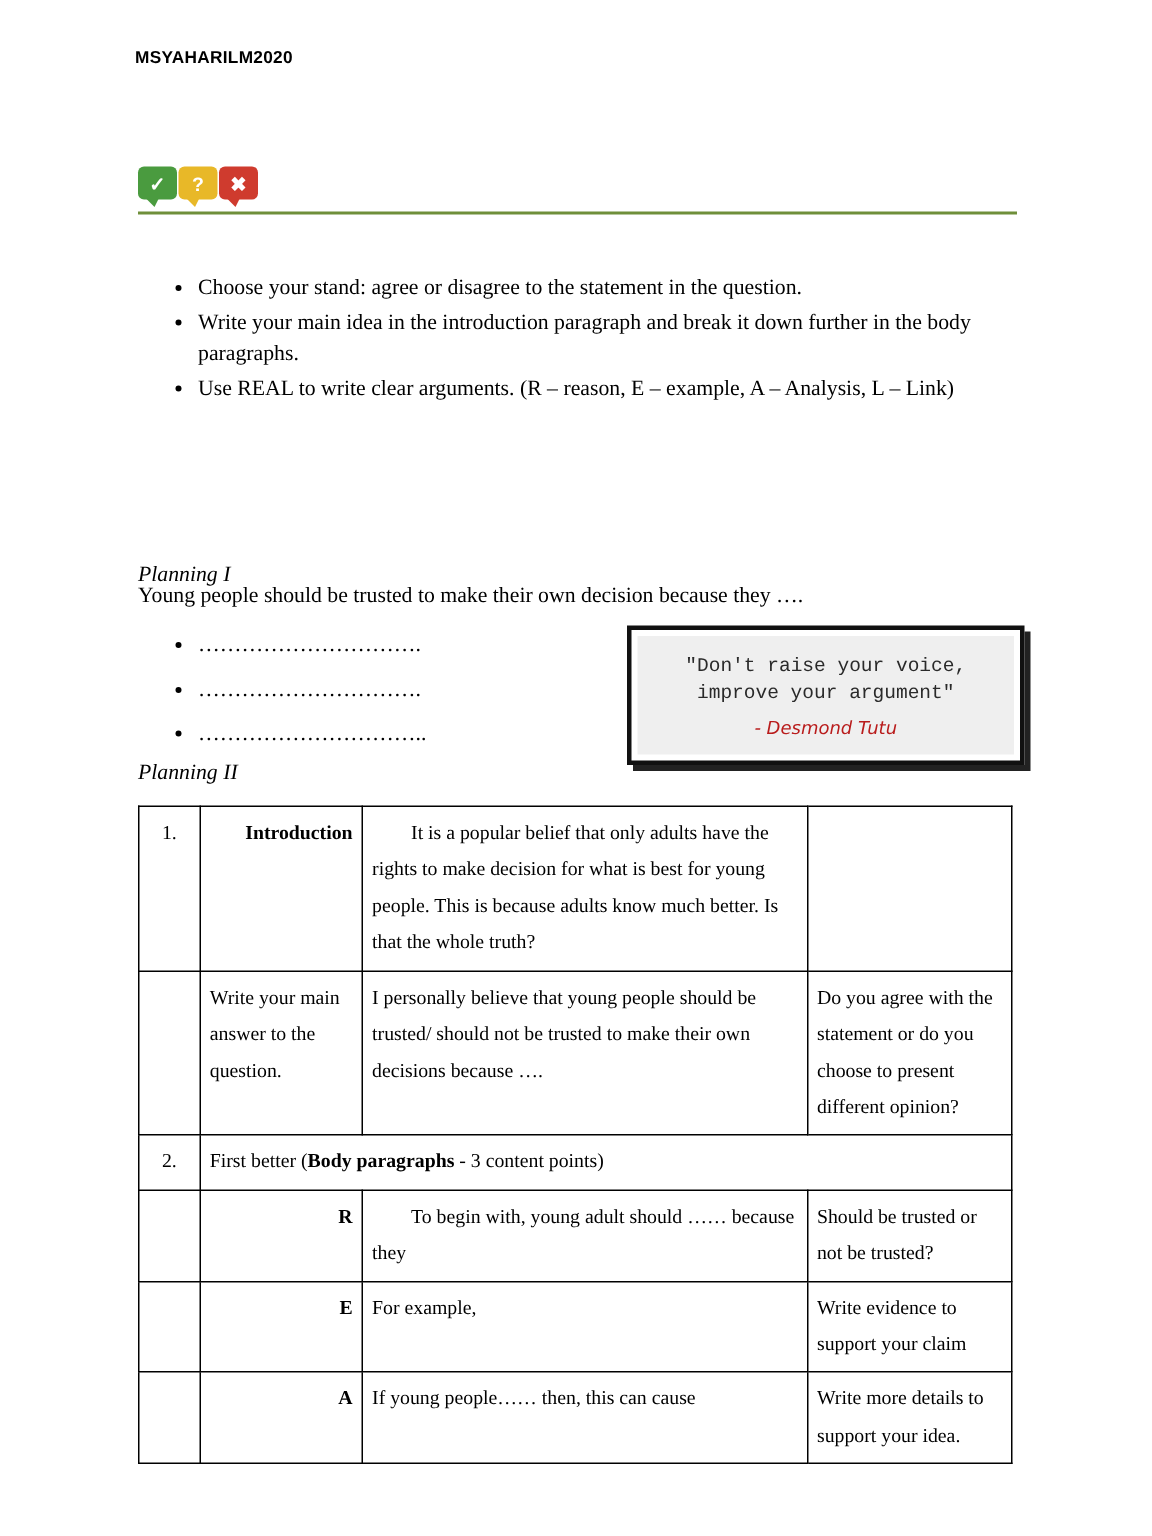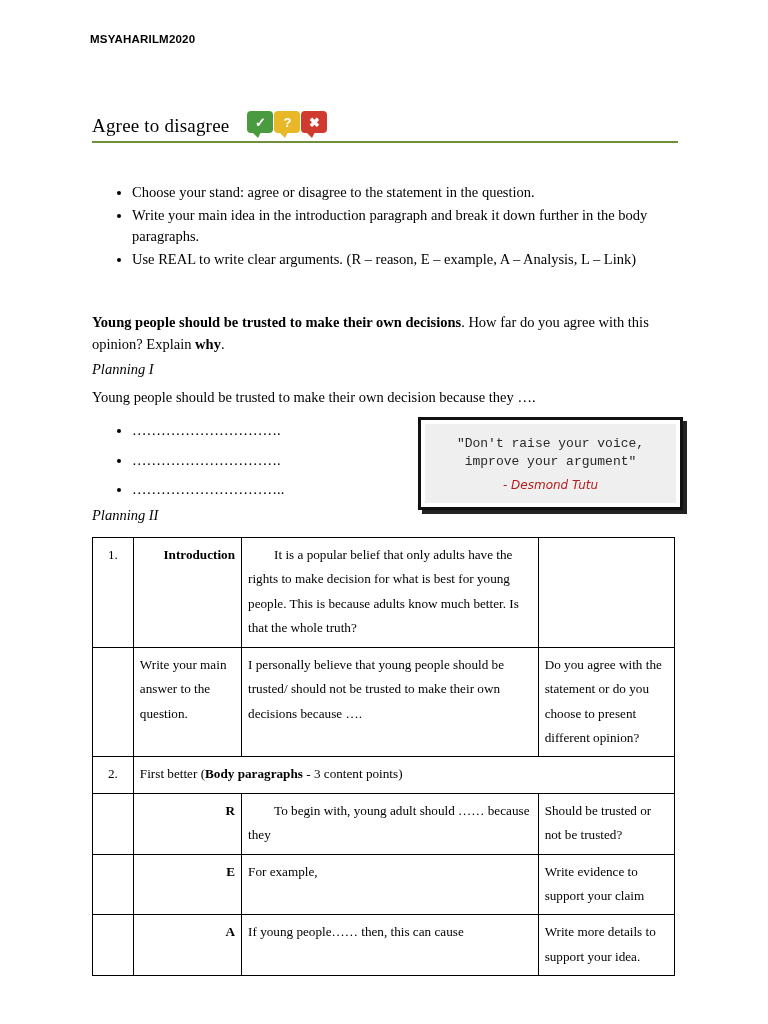--- a/index.html
+++ b/index.html
@@ -112,21 +112,21 @@
     position: absolute;
     left: 92px;
     top: 312px;
     width: 580px;
     font-size: 14.5px;
     line-height: 1.5;
   }
   .planning1 {
     position: absolute;
     left: 92px;
-    top: 361px;
+    top: 375px;
     font-size: 14.5px;
     font-style: italic;
   }
   .stem {
     position: absolute;
     left: 92px;
     top: 389px;
     width: 560px;
     font-size: 14.5px;
   }
@@ -210,21 +210,20 @@
 </style>
 </head>
 <body>
 
 <div class="page">
 
   <div class="header-tag">MSYAHARILM2020</div>
 
   <div class="title-block">
     <div class="title-row">
-      <div class="doc-title">Agree to disagree</div>
       <div class="chat-icons">
         <div class="bubble green">
             <span class="glyph">✓</span>
           </div>
         <div class="bubble yellow">
             <span class="glyph">?</span>
           </div>
         <div class="bubble red">
             <span class="glyph">✖</span>
           </div>
@@ -234,23 +233,20 @@
   </div>
 
   <div class="bullet-list">
     <ul class="disc">
       <li>Choose your stand: agree or disagree to the statement in the question.</li>
       <li>Write your main idea in the introduction paragraph and break it down further in the body paragraphs.</li>
       <li><span>Use REAL to write clear arguments. (R – reason, E – example, A – Analysis, L – Link)</span></li>
     </ul>
   </div>
 
-  <div class="prompt">
-    <span class="b">Young people should be trusted to make their own decisions</span><span>. How far do you agree with this opinion? Explain </span><span class="b">why</span><span>.</span>
-  </div>
 
   <div class="planning1">Planning I</div>
 
   <div class="stem">Young people should be trusted to make their own decision because they ….</div>
 
   <div class="dots-list">
     <ul>
       <li>………………………….</li>
       <li>………………………….</li>
       <li>…………………………..</li>

